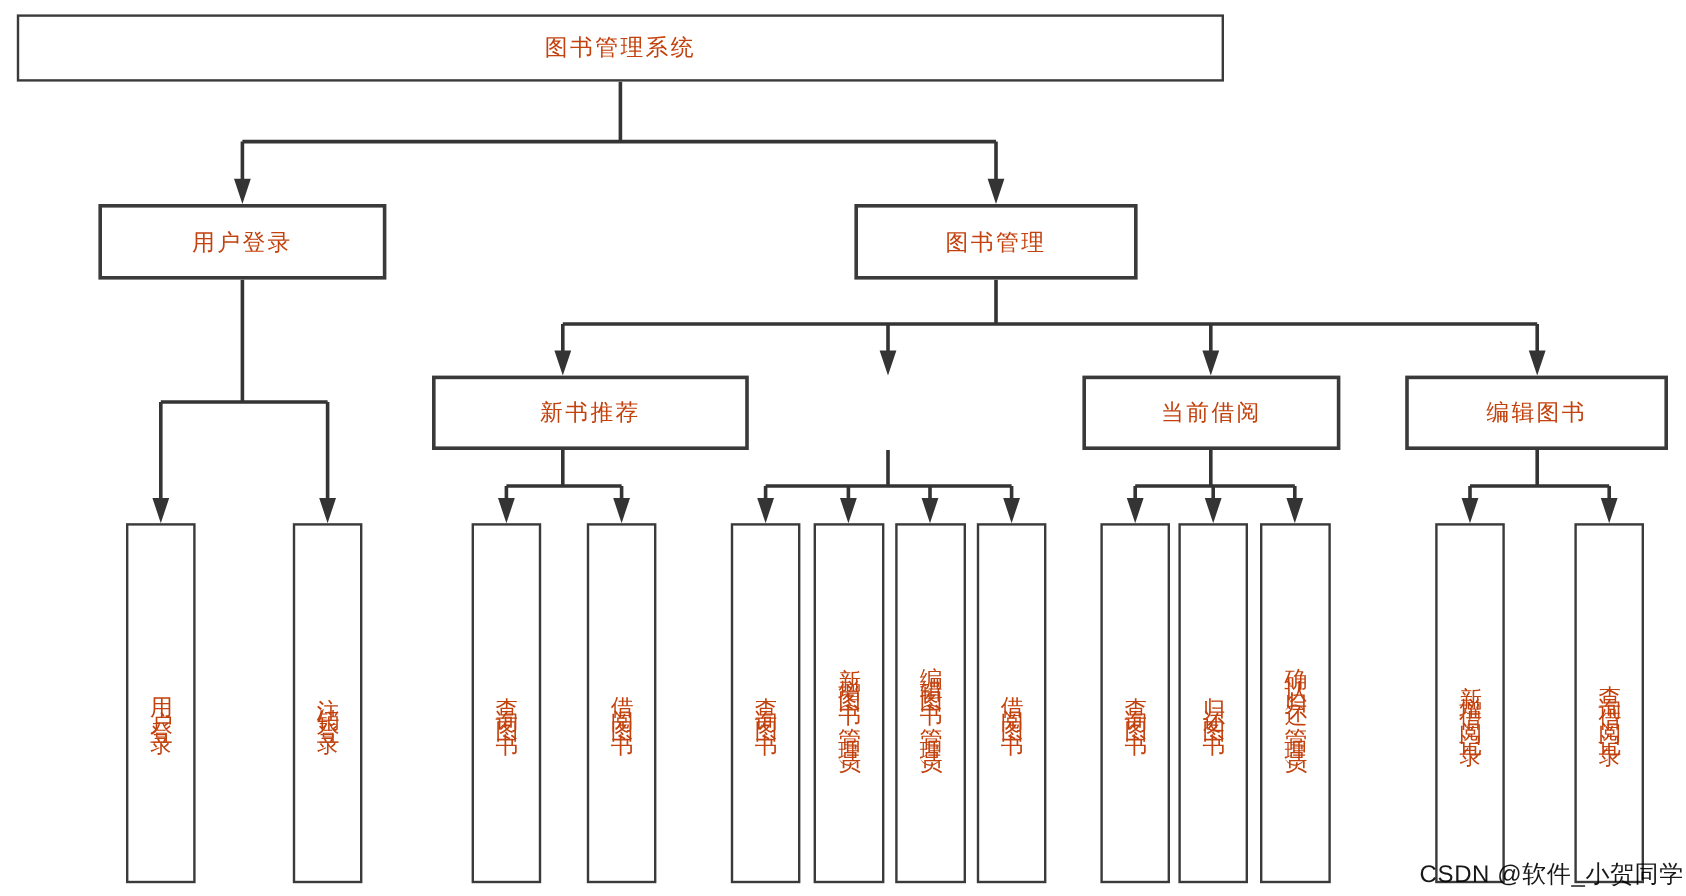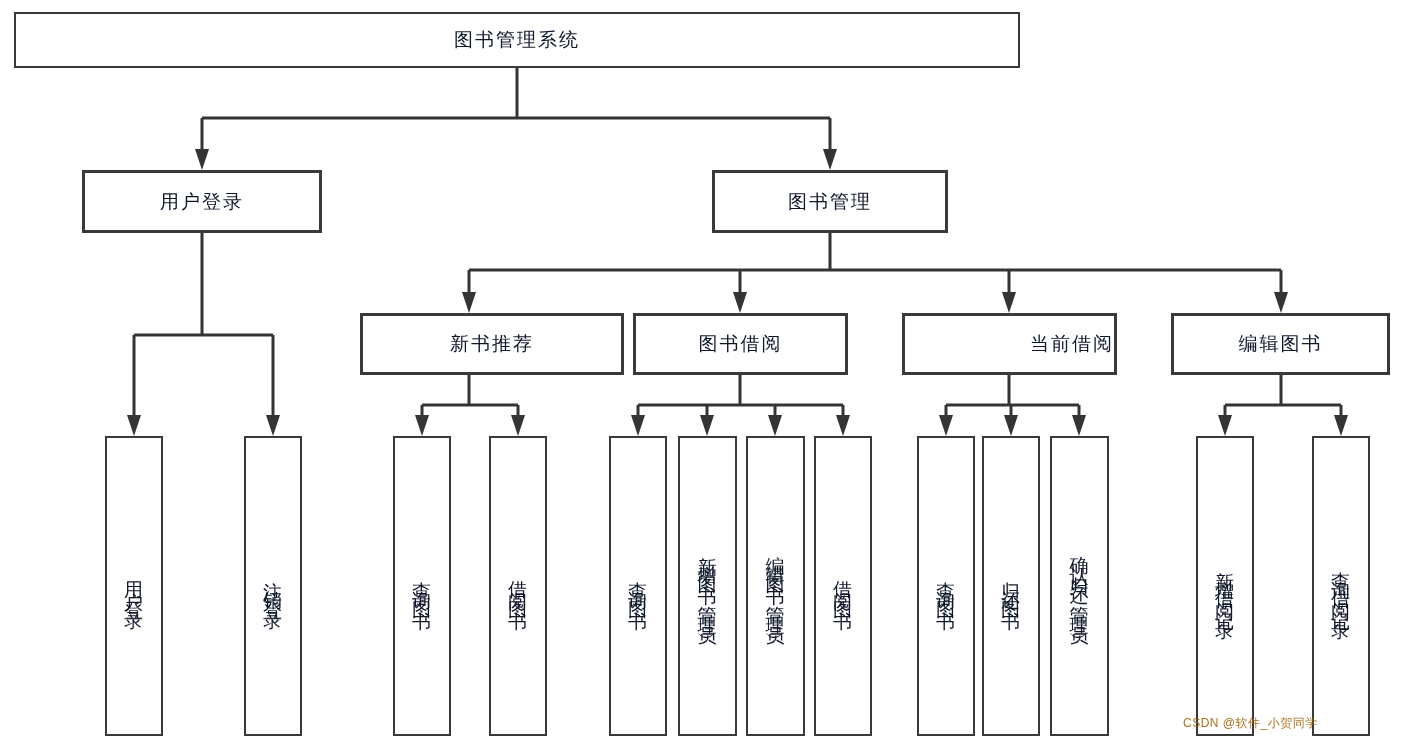--- a/index.html
+++ b/index.html
@@ -19,33 +19,33 @@
     z-index: 1;
   }
   .node {
     position: absolute;
     background: #ffffff;
     border: 3px solid #3a3a3a;
     display: flex;
     align-items: center;
     justify-content: center;
     z-index: 2;
-    color: #0f172a;
+    color: #c2410c;
   }
   .node-h .label {
     font-size: 19px;
     letter-spacing: 2px;
     white-space: nowrap;
   }
   .node-root { left: 14px; top: 12px; width: 1006px; height: 56px; border-width: 2.5px; }
   .node-l2a  { left: 82px;  top: 170px; width: 240px; height: 63px; }
   .node-l2b  { left: 712px; top: 170px; width: 236px; height: 63px; align-items: center; }
   .node-l3a  { left: 360px;  top: 313px; width: 264px; height: 62px; }
   .node-l3b  { left: 633px;  top: 313px; width: 215px; height: 62px; }
-  .node-l3c  { left: 902px;  top: 313px; width: 215px; height: 62px; justify-content: flex-end; }
+  .node-l3c  { left: 902px;  top: 313px; width: 215px; height: 62px; }
   .node-l3d  { left: 1171px; top: 313px; width: 219px; height: 62px; }
   .leaf {
     top: 436px;
     height: 300px;
     border-width: 2.5px;
   }
   .leaf .label {
     writing-mode: vertical-rl;
     text-orientation: mixed;
     font-size: 19px;
@@ -64,22 +64,22 @@
   .leaf-9  { left: 917px;  width: 58px; }
   .leaf-10 { left: 982px;  width: 58px; }
   .leaf-11 { left: 1050px; width: 59px; }
   .leaf-12 { left: 1196px; width: 58px; }
   .leaf-13 { left: 1312px; width: 58px; }
   #watermark {
     position: absolute;
     left: 1183px;
     top: 715px;
     z-index: 3;
-    font-size: 12px;
-    color: #a16207;
+    font-size: 20px;
+    color: #000000;
     opacity: 0.9;
     white-space: nowrap;
     letter-spacing: 0.5px;
   }
 </style>
 </head>
 <body>
 
 <div id="stage">
 
@@ -119,23 +119,20 @@
   <div class="node node-h node-l2a">
     <span class="label">用户登录</span>
   </div>
   <div class="node node-h node-l2b">
     <span class="label">图书管理</span>
   </div>
 
   <div class="node node-h node-l3a">
     <span class="label">新书推荐</span>
   </div>
-  <div class="node node-h node-l3b">
-    <span class="label">图书借阅</span>
-  </div>
   <div class="node node-h node-l3c">
     <span class="label">当前借阅</span>
   </div>
   <div class="node node-h node-l3d">
     <span class="label">编辑图书</span>
   </div>
 
   <div class="node leaf leaf-1">
     <span class="label">用户登录</span>
   </div>

